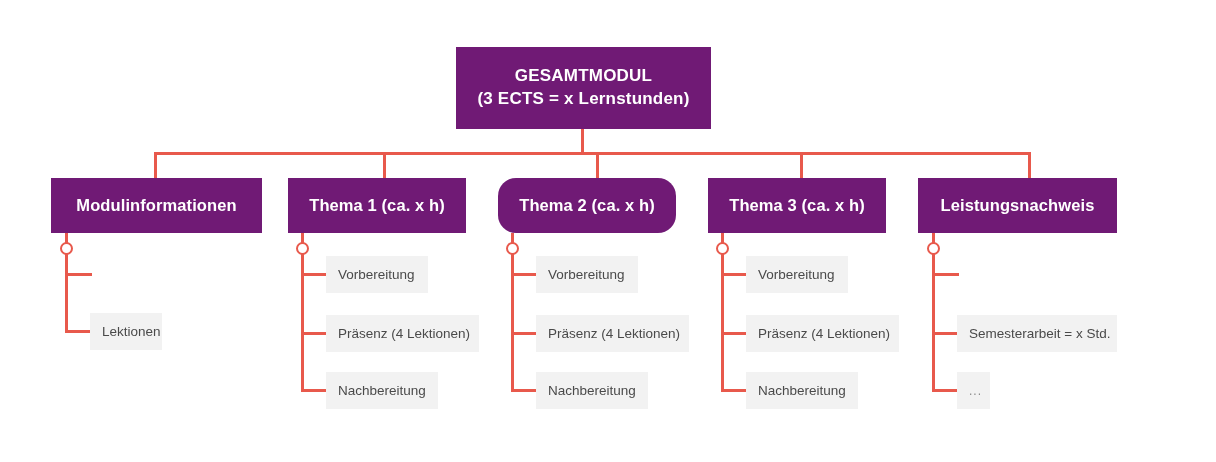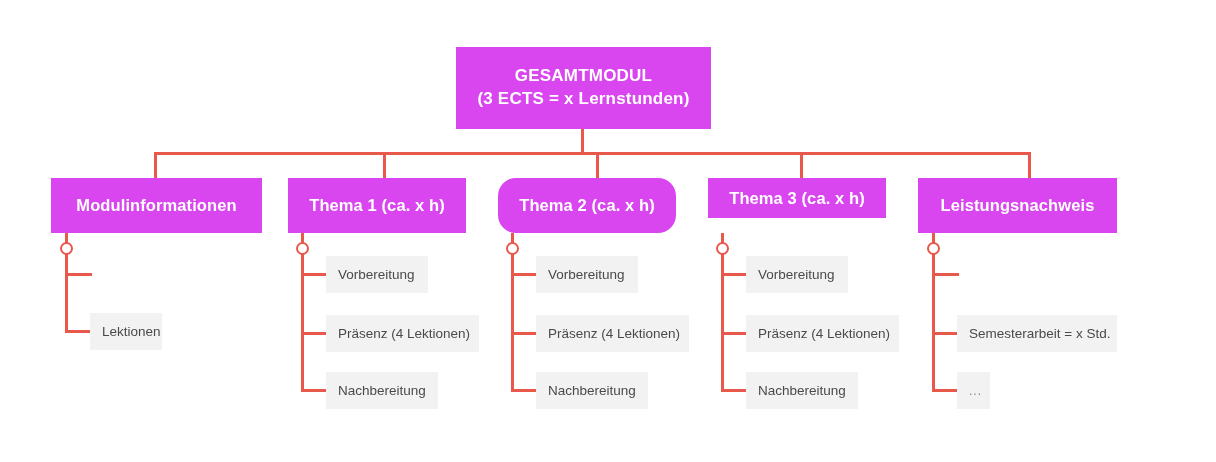--- a/index.html
+++ b/index.html
@@ -33,21 +33,21 @@
     height: 13px;
     border: 2px solid #E8594C;
     border-radius: 50%;
     background: #ffffff;
     box-sizing: border-box;
   }
 
   
   .node-red {
     position: absolute;
-    background: #d946ef;
+    background: #701a75;
     color: #ffffff;
     display: flex;
     align-items: center;
     justify-content: center;
     text-align: center;
     font-weight: bold;
     box-sizing: border-box;
     line-height: 1.35;
   }
   .node-root {
@@ -104,21 +104,21 @@
   </div>
 
   <div class="node-red node-l2" style="left:288px; top:178px; width:178px; height:55px;">
     <span>Thema 1 (ca. x h)</span>
   </div>
 
   <div class="node-red node-l2" style="left:498px; top:178px; width:178px; height:55px;border-radius:18px;">
     <span>Thema 2 (ca. x h)</span>
   </div>
 
-  <div class="node-red node-l2" style="left:708px; top:178px; width:178px; height:40px;justify-content:center;">
+  <div class="node-red node-l2" style="left:708px; top:178px; width:178px; height:55px;justify-content:center;">
     <span>Thema 3 (ca. x h)</span>
   </div>
 
   <div class="node-red node-l2" style="left:918px; top:178px; width:199px; height:55px;">
     <span>Leistungsnachweis</span>
   </div>
 
   <div class="line" style="left:65px; top:233px; width:3px; height:10px;"></div>
   <div class="ring" style="left:60px; top:242px;"></div>
 

